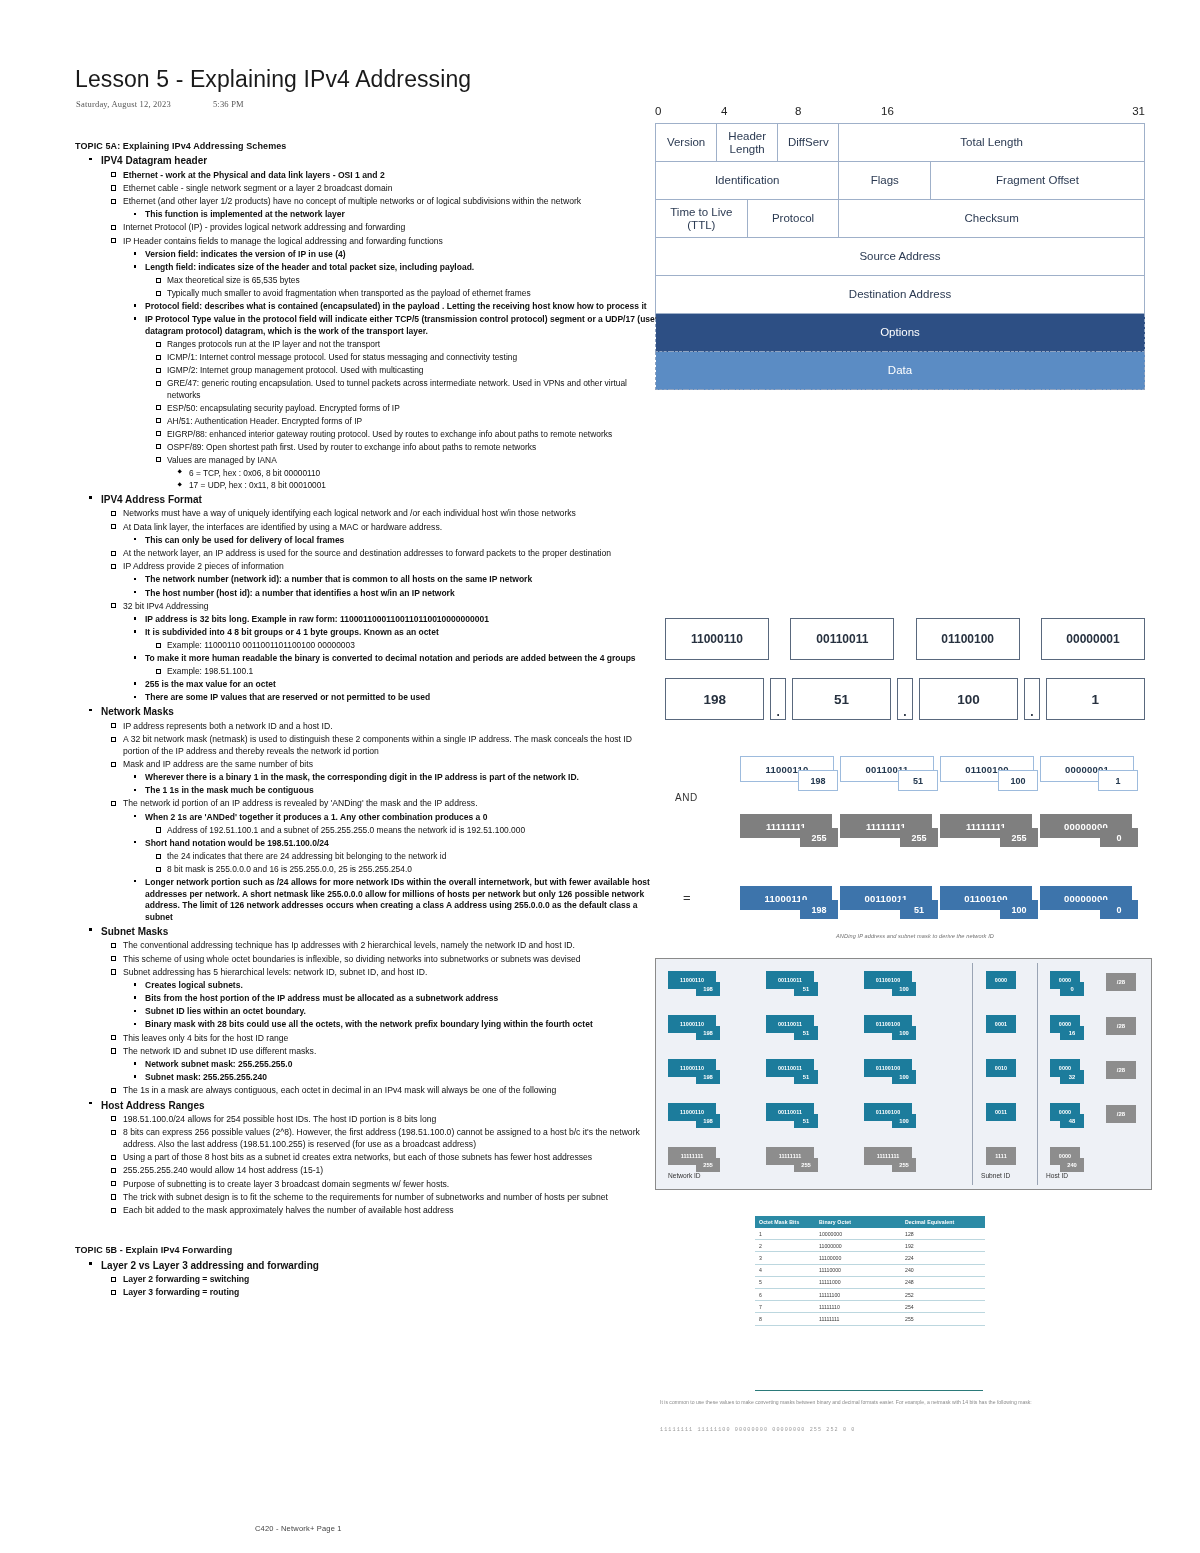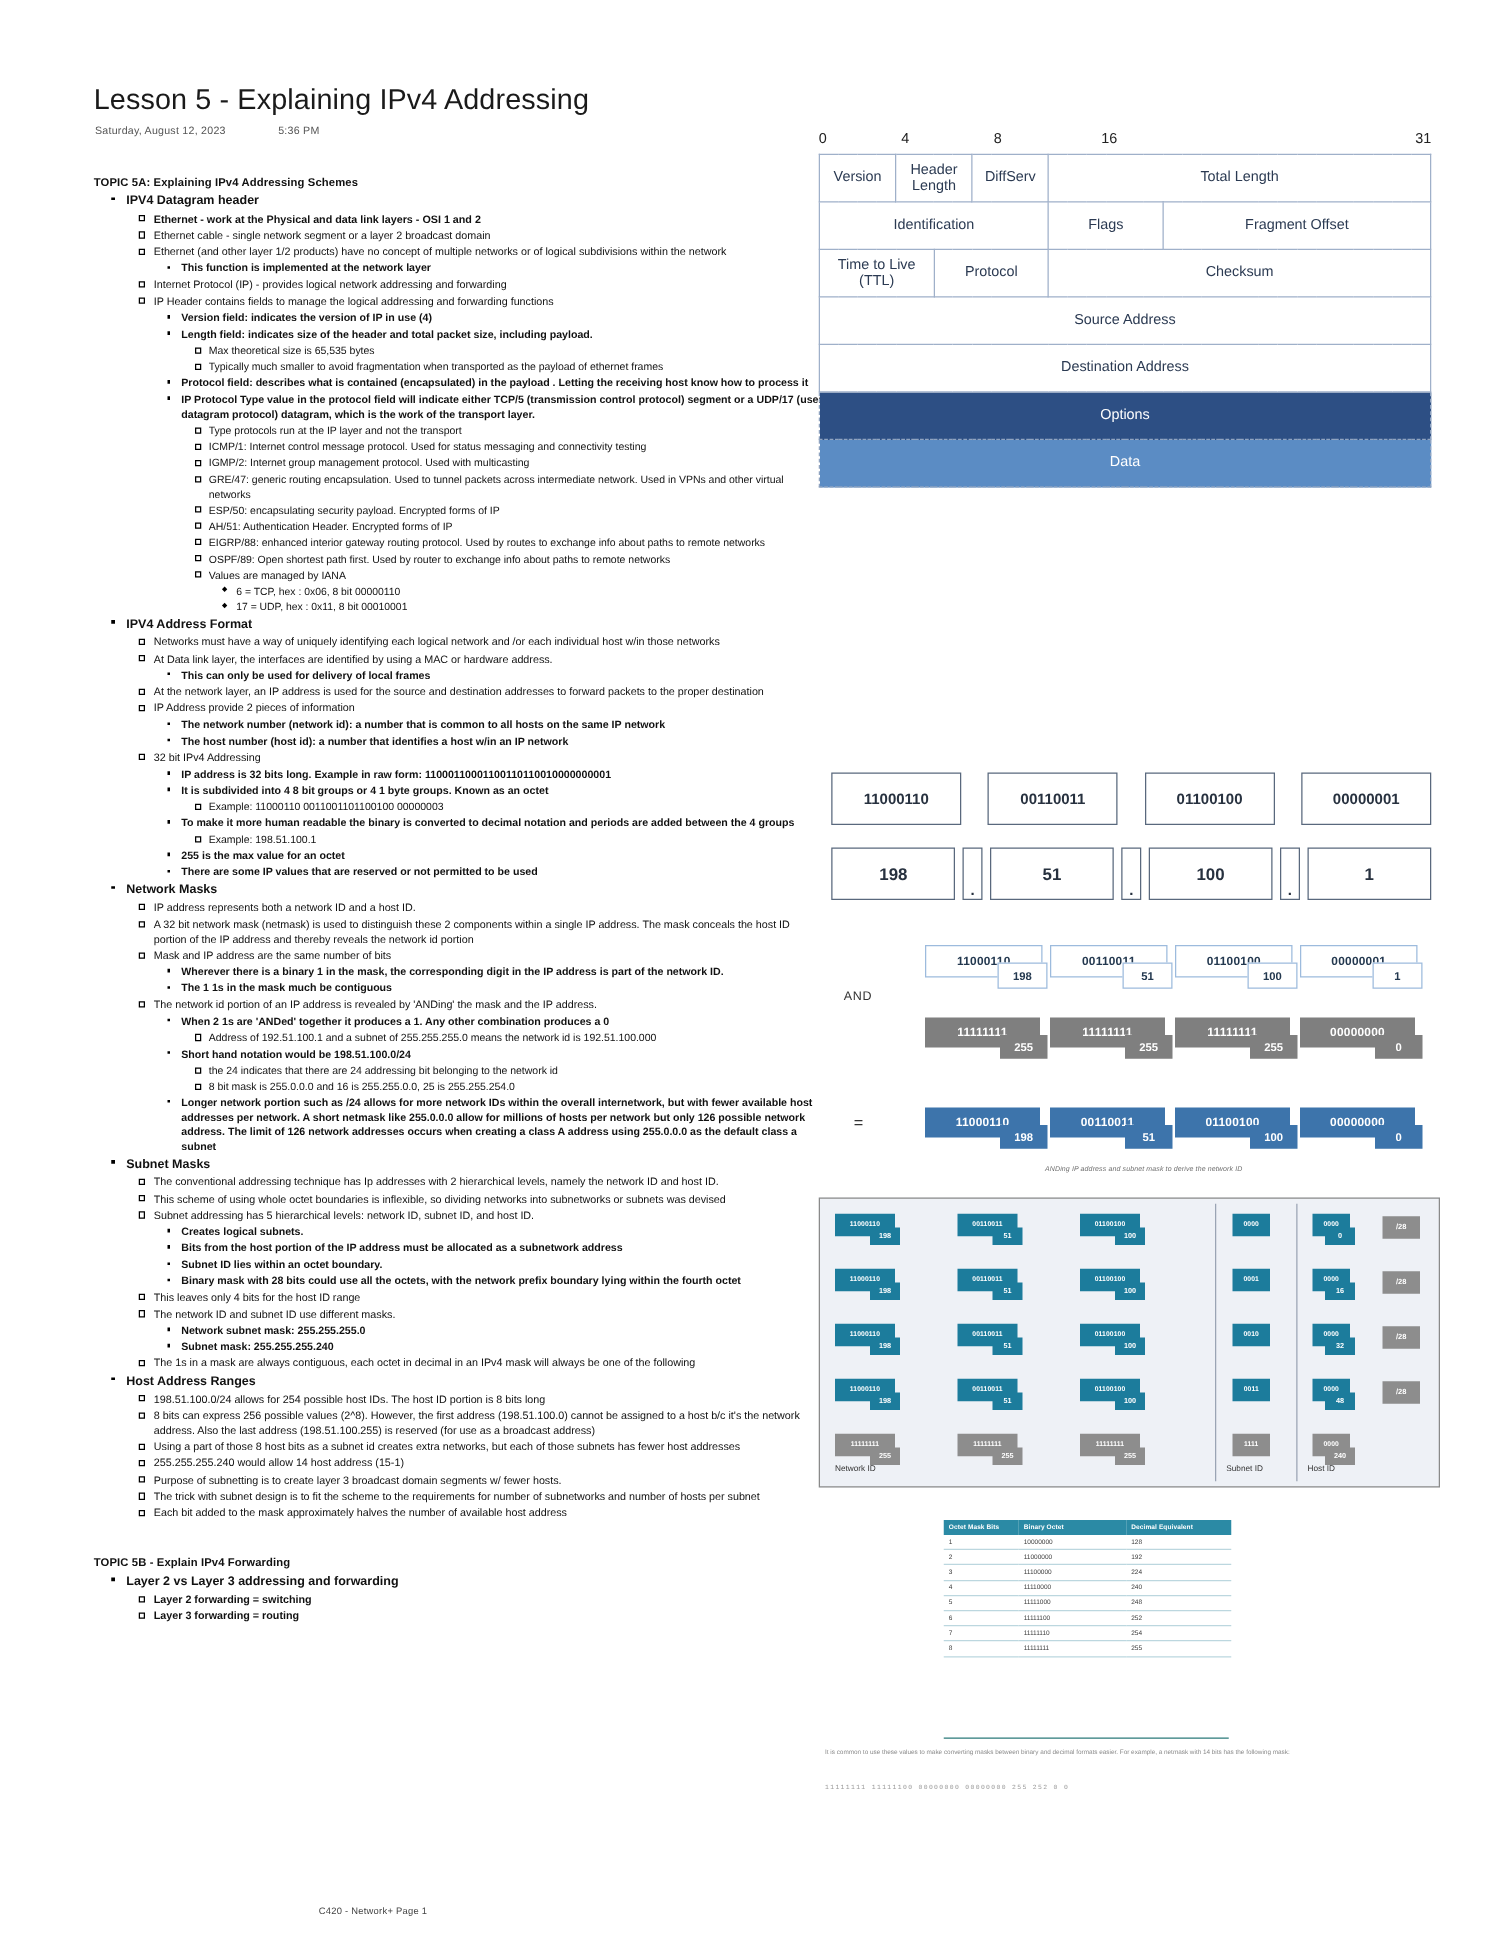--- a/index.html
+++ b/index.html
@@ -1,21 +1,21 @@
 <!DOCTYPE html>
 <html><head>
 <meta charset="utf-8">
 <style>
   html,body{margin:0;padding:0;background:#fff;}
   body{width:1200px;height:1553px;font-family:"Liberation Sans",sans-serif;color:#000;position:relative;overflow:hidden;}
   .page{position:relative;width:1200px;height:1553px;}
 
   
   .title{position:absolute;left:75px;top:66px;font-size:23px;font-weight:400;letter-spacing:.1px;color:#1a1a1a;white-space:nowrap;}
-  .subtitle{position:absolute;left:76px;top:99px;font-size:8.5px;color:#555;letter-spacing:.2px;}
+  .subtitle{position:absolute;left:76px;top:99px;font-size:8.5px;color:#555;letter-spacing:.2px;font-family:Liberation Serif, serif;}
   .subtitle span.time{margin-left:42px;}
 
   
   .outline{position:absolute;left:75px;top:140px;width:585px;font-size:8.7px;line-height:1.38;color:#111;}
   .topic{font-weight:bold;font-size:9px;margin:0 0 2px 0;letter-spacing:.1px;}
   .topic.second{margin-top:26px;}
   ul{list-style:none;margin:0;padding:0;}
   li{position:relative;margin:0;padding:0 0 1.4px 0;}
   .l1{padding-left:26px;font-weight:bold;font-size:10px;}
   .l1>.bul{position:absolute;left:14px;top:3.2px;width:2.6px;height:2.6px;background:#000;}
@@ -109,21 +109,21 @@
       <li class="l2"><span class="bul"></span><span>Ethernet (and other layer 1/2 products) have no concept of multiple networks or of logical subdivisions within the network</span></li>
       <li class="l3"><span class="bul"></span><span>This function is implemented at the network layer</span></li>
       <li class="l2"><span class="bul"></span><span>Internet Protocol (IP) - provides logical network addressing and forwarding</span></li>
       <li class="l2"><span class="bul"></span><span>IP Header contains fields to manage the logical addressing and forwarding functions</span></li>
       <li class="l3"><span class="bul"></span><span>Version field: indicates the version of IP in use (4)</span></li>
       <li class="l3"><span class="bul"></span><span>Length field: indicates size of the header and total packet size, including payload.</span></li>
       <li class="l4"><span class="bul"></span><span>Max theoretical size is 65,535 bytes</span></li>
       <li class="l4"><span class="bul"></span><span>Typically much smaller to avoid fragmentation when transported as the payload of ethernet frames</span></li>
       <li class="l3"><span class="bul"></span><span>Protocol field: describes what is contained (encapsulated) in the payload . Letting the receiving host know how to process it</span></li>
       <li class="l3"><span class="bul"></span><span>IP Protocol Type value in the protocol field will indicate either TCP/5 (transmission control protocol) segment or a UDP/17 (user datagram protocol) datagram, which is the work of the transport layer.</span></li>
-      <li class="l4"><span class="bul"></span><span>Type protocols run at the IP layer and not the transport</span></li>
+      <li class="l4"><span class="bul"></span><span>Ranges protocols run at the IP layer and not the transport</span></li>
       <li class="l4"><span class="bul"></span><span>ICMP/1: Internet control message protocol.  Used for status messaging and connectivity testing</span></li>
       <li class="l4"><span class="bul"></span><span>IGMP/2: Internet group management protocol. Used with multicasting</span></li>
       <li class="l4"><span class="bul"></span><span>GRE/47: generic routing encapsulation.  Used to tunnel packets across intermediate network.  Used in VPNs and other virtual networks</span></li>
       <li class="l4"><span class="bul"></span><span>ESP/50: encapsulating security payload.  Encrypted forms of IP</span></li>
       <li class="l4"><span class="bul"></span><span>AH/51: Authentication Header.  Encrypted forms of IP</span></li>
       <li class="l4"><span class="bul"></span><span>EIGRP/88: enhanced interior gateway routing protocol.  Used by routes to exchange info about paths to remote networks</span></li>
       <li class="l4"><span class="bul"></span><span>OSPF/89: Open shortest path first. Used by router to exchange info about paths to remote networks</span></li>
       <li class="l4"><span class="bul"></span><span>Values are managed by IANA</span></li>
       <li class="l5"><span class="bul"></span><span>6 =  TCP, hex : 0x06, 8 bit 00000110</span></li>
       <li class="l5"><span class="bul"></span><span>17 = UDP, hex : 0x11, 8 bit 00010001</span></li>

